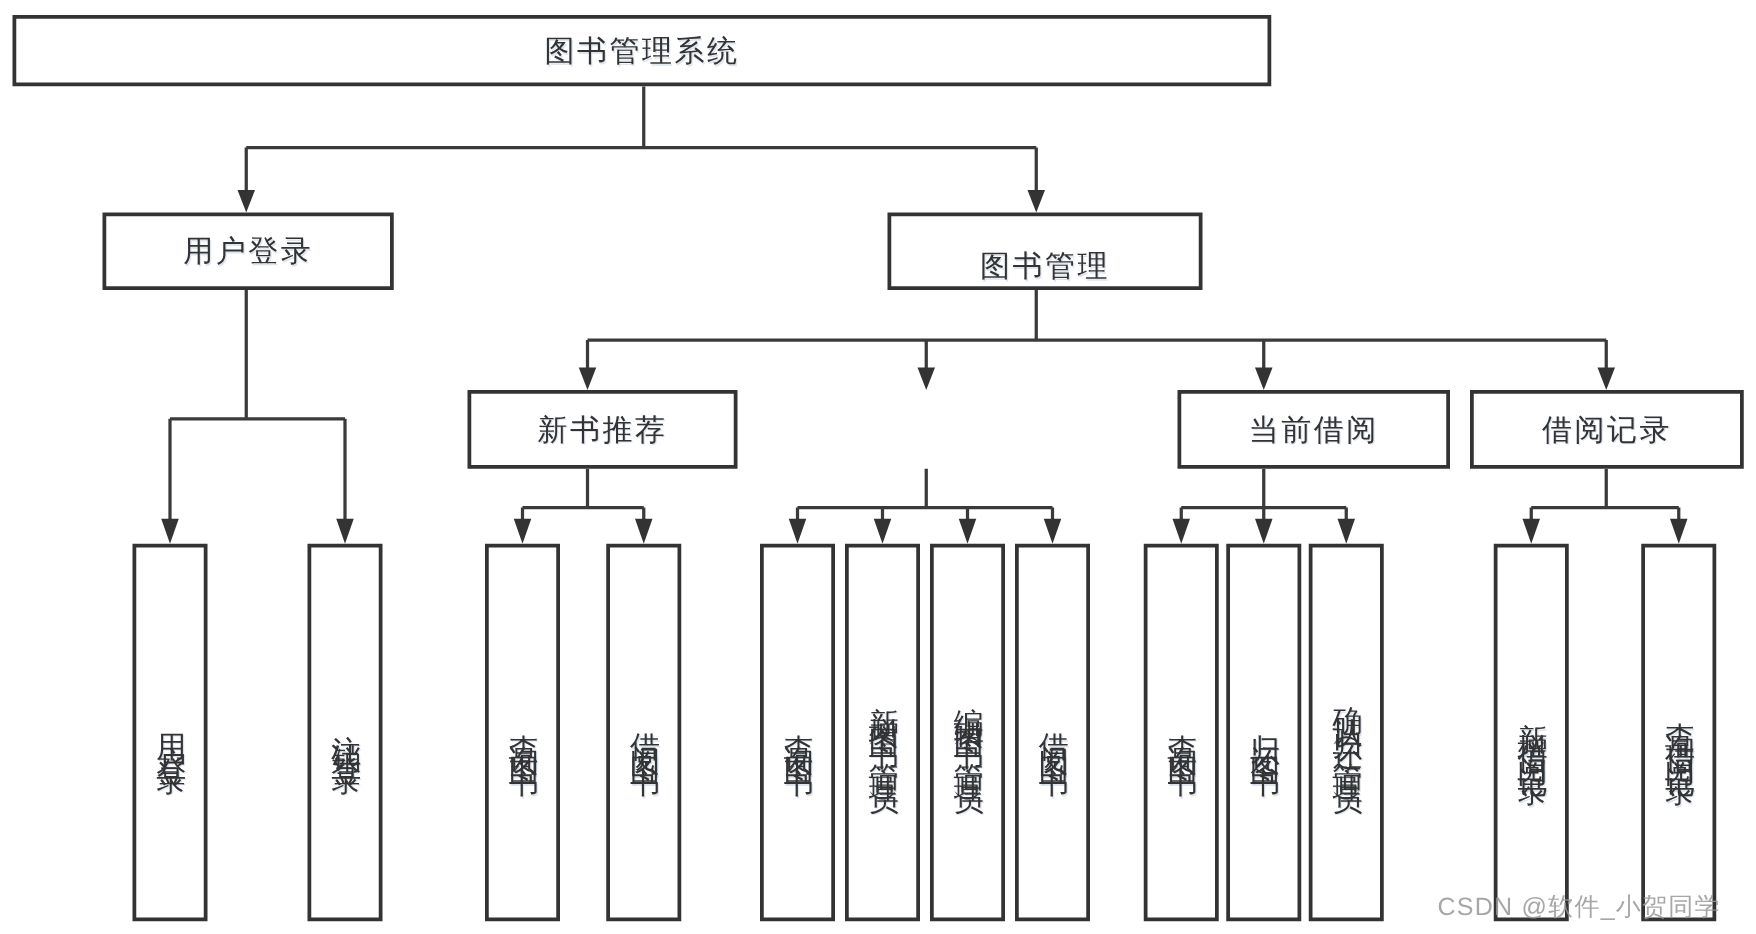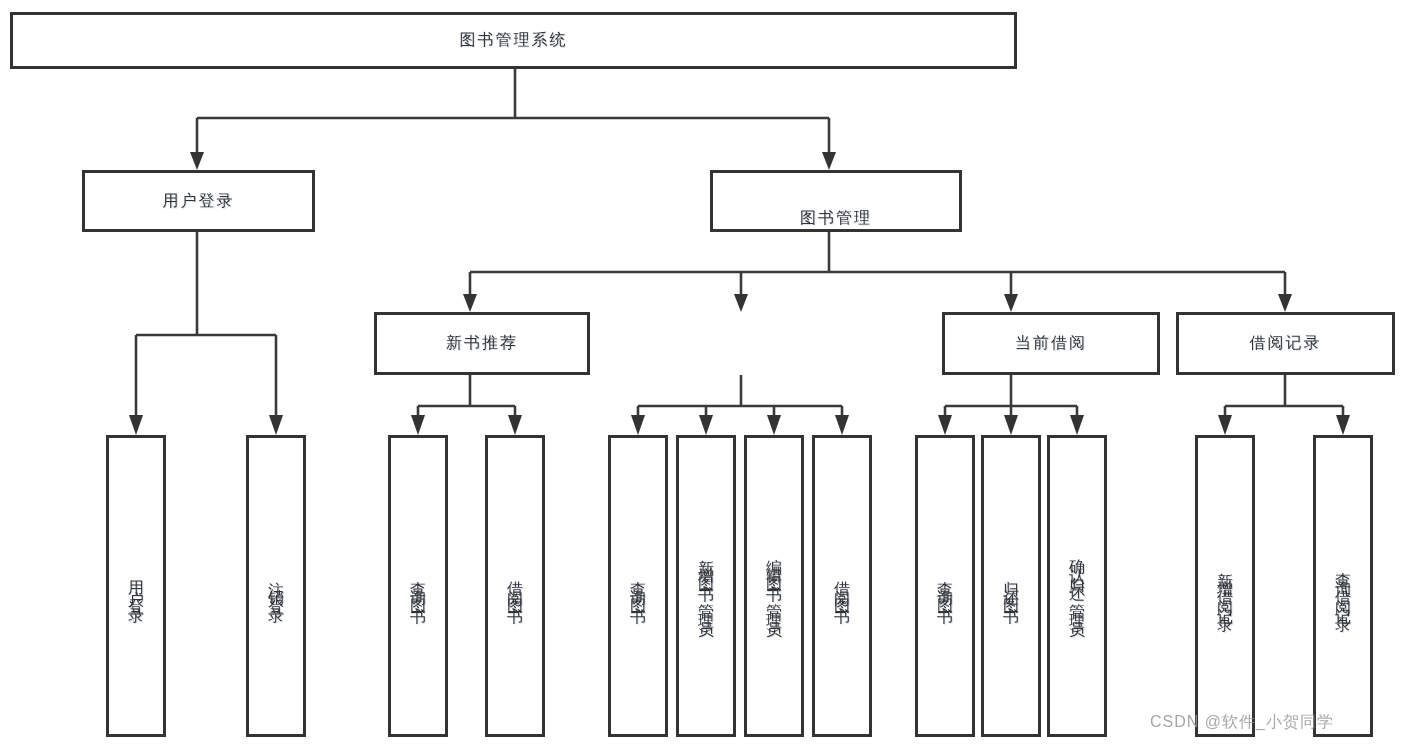--- a/index.html
+++ b/index.html
@@ -22,41 +22,41 @@
     height: 747px;
   }
   .node {
     position: absolute;
     background: #ffffff;
     border: 3px solid #333333;
     display: flex;
     align-items: center;
     justify-content: center;
     color: #333333;
-    font-size: 16px;
+    font-size: 24px;
     box-sizing: border-box;
     text-shadow: 1px 1px 0 rgba(120,150,200,0.25);
   }
   .hbox { letter-spacing: 2px; }
   .vbox {
     width: 60px;
     top: 435px;
     height: 302px;
   }
   .vbox .vtext {
     writing-mode: vertical-rl;
     text-orientation: mixed;
     letter-spacing: 9px;
     line-height: 1;
   }
   .watermark {
     position: absolute;
     left: 1150px;
     top: 712px;
-    font-size: 16px;
+    font-size: 20px;
     color: rgba(150,150,150,0.85);
     letter-spacing: 1px;
     white-space: nowrap;
   }
   svg line, svg path {
     stroke: #3a3a3a;
     stroke-width: 2.6;
     fill: none;
   }
   svg polygon {

